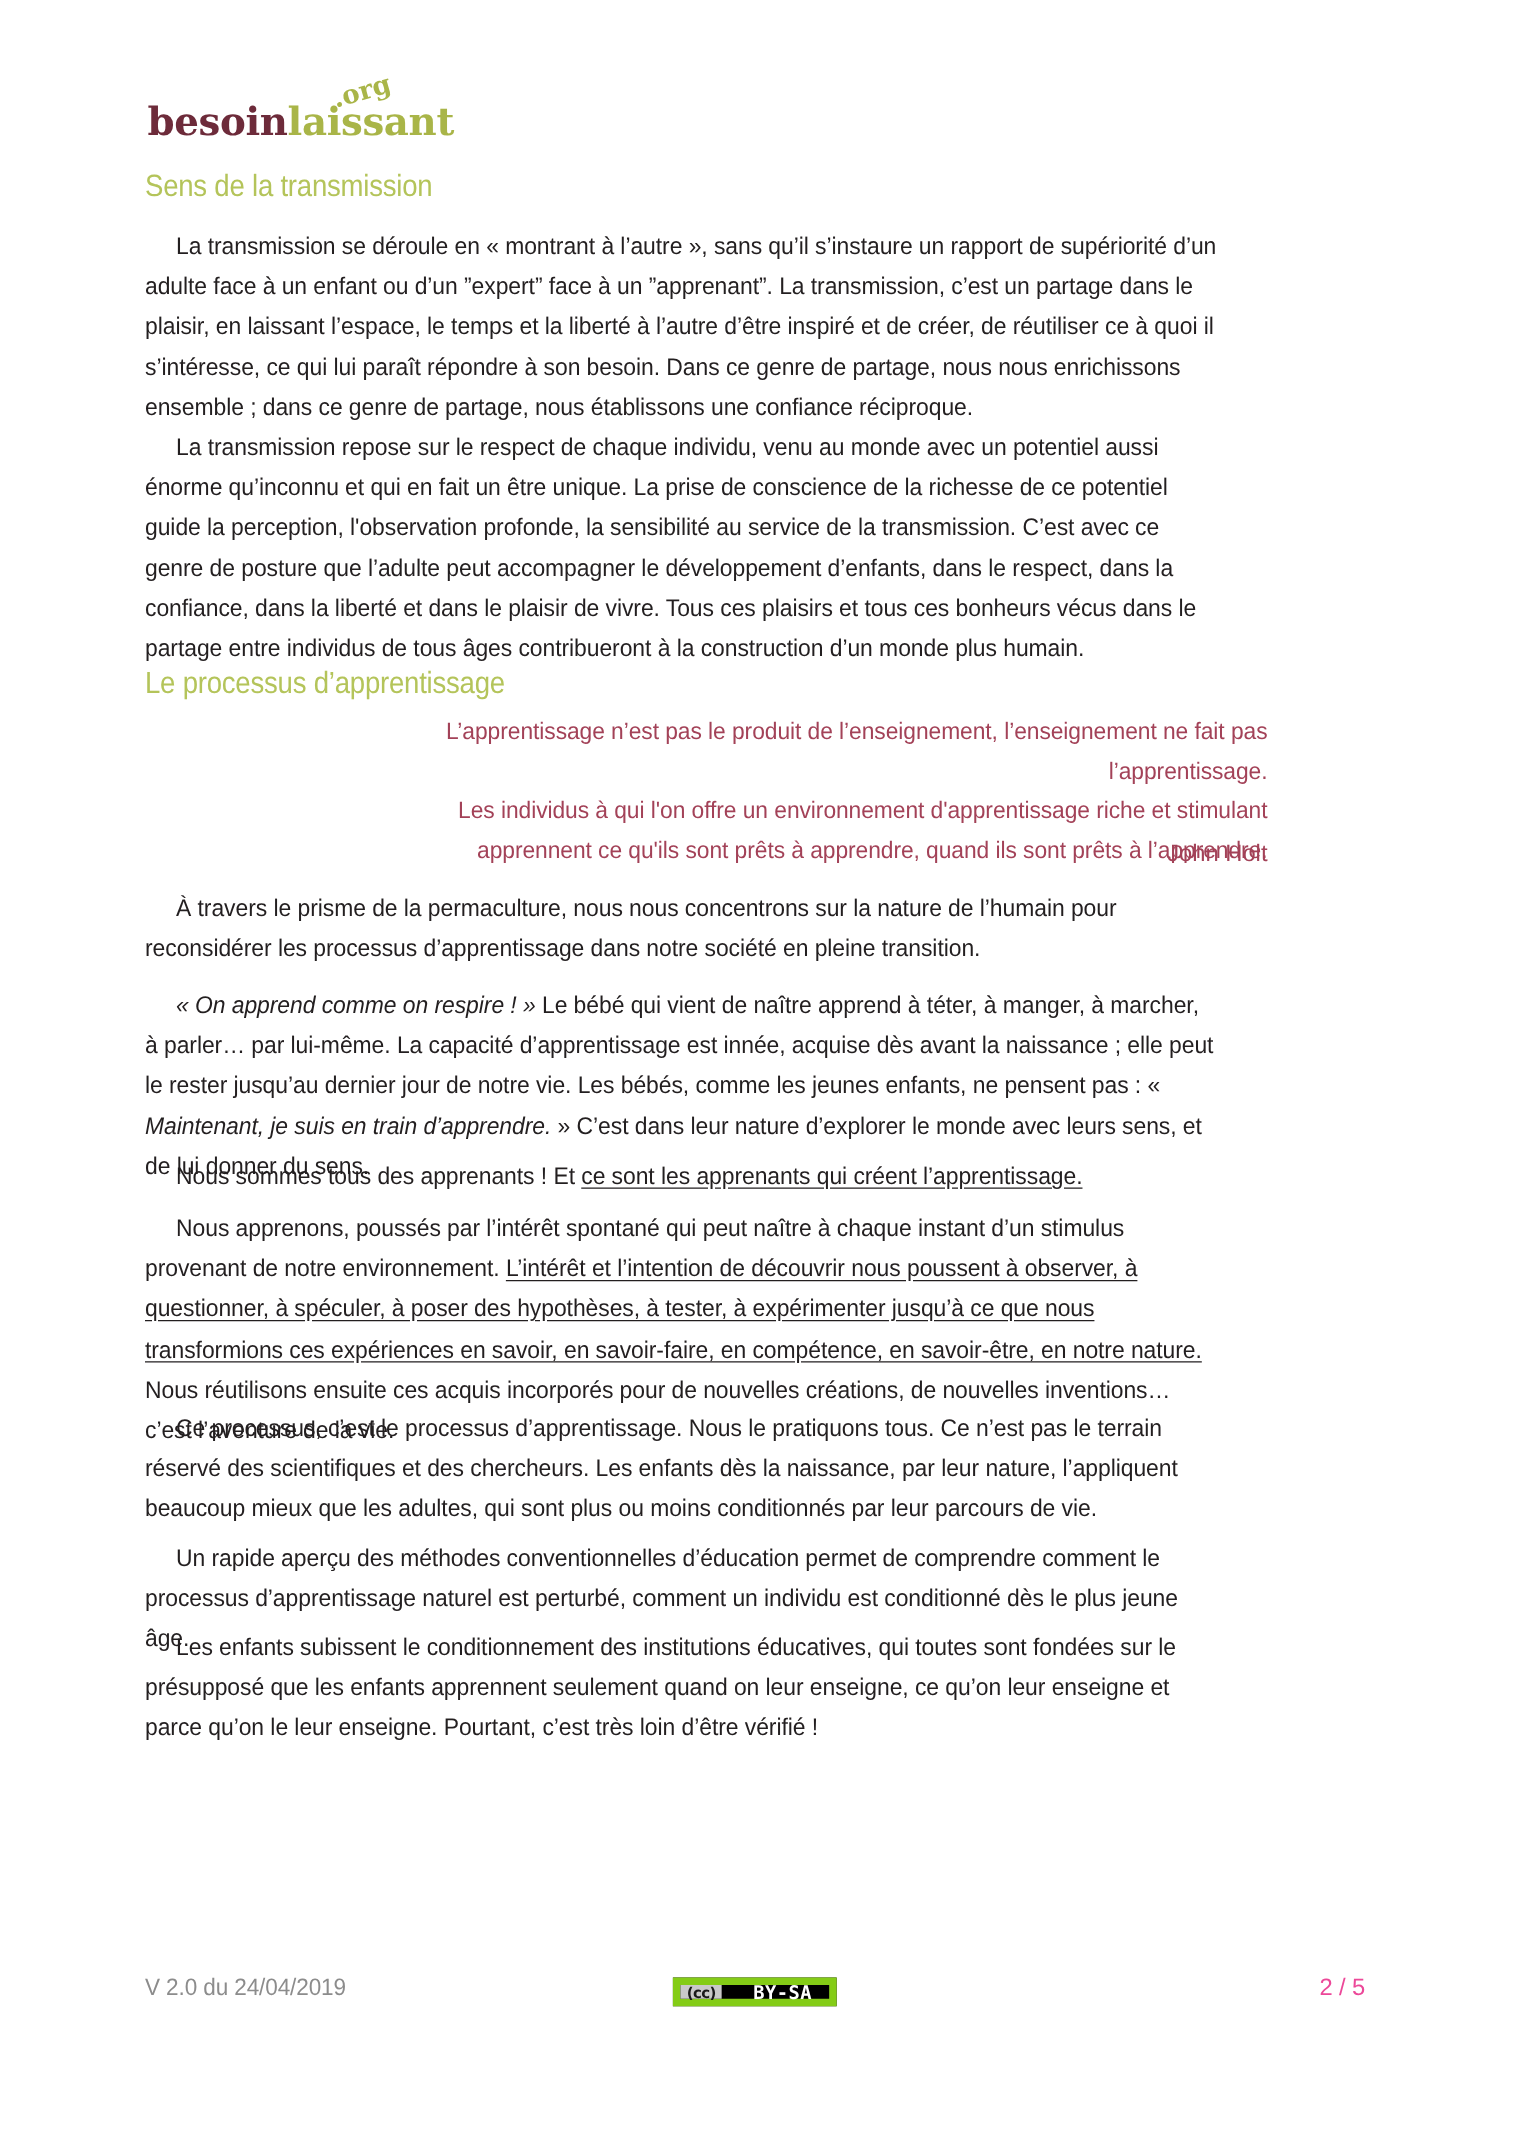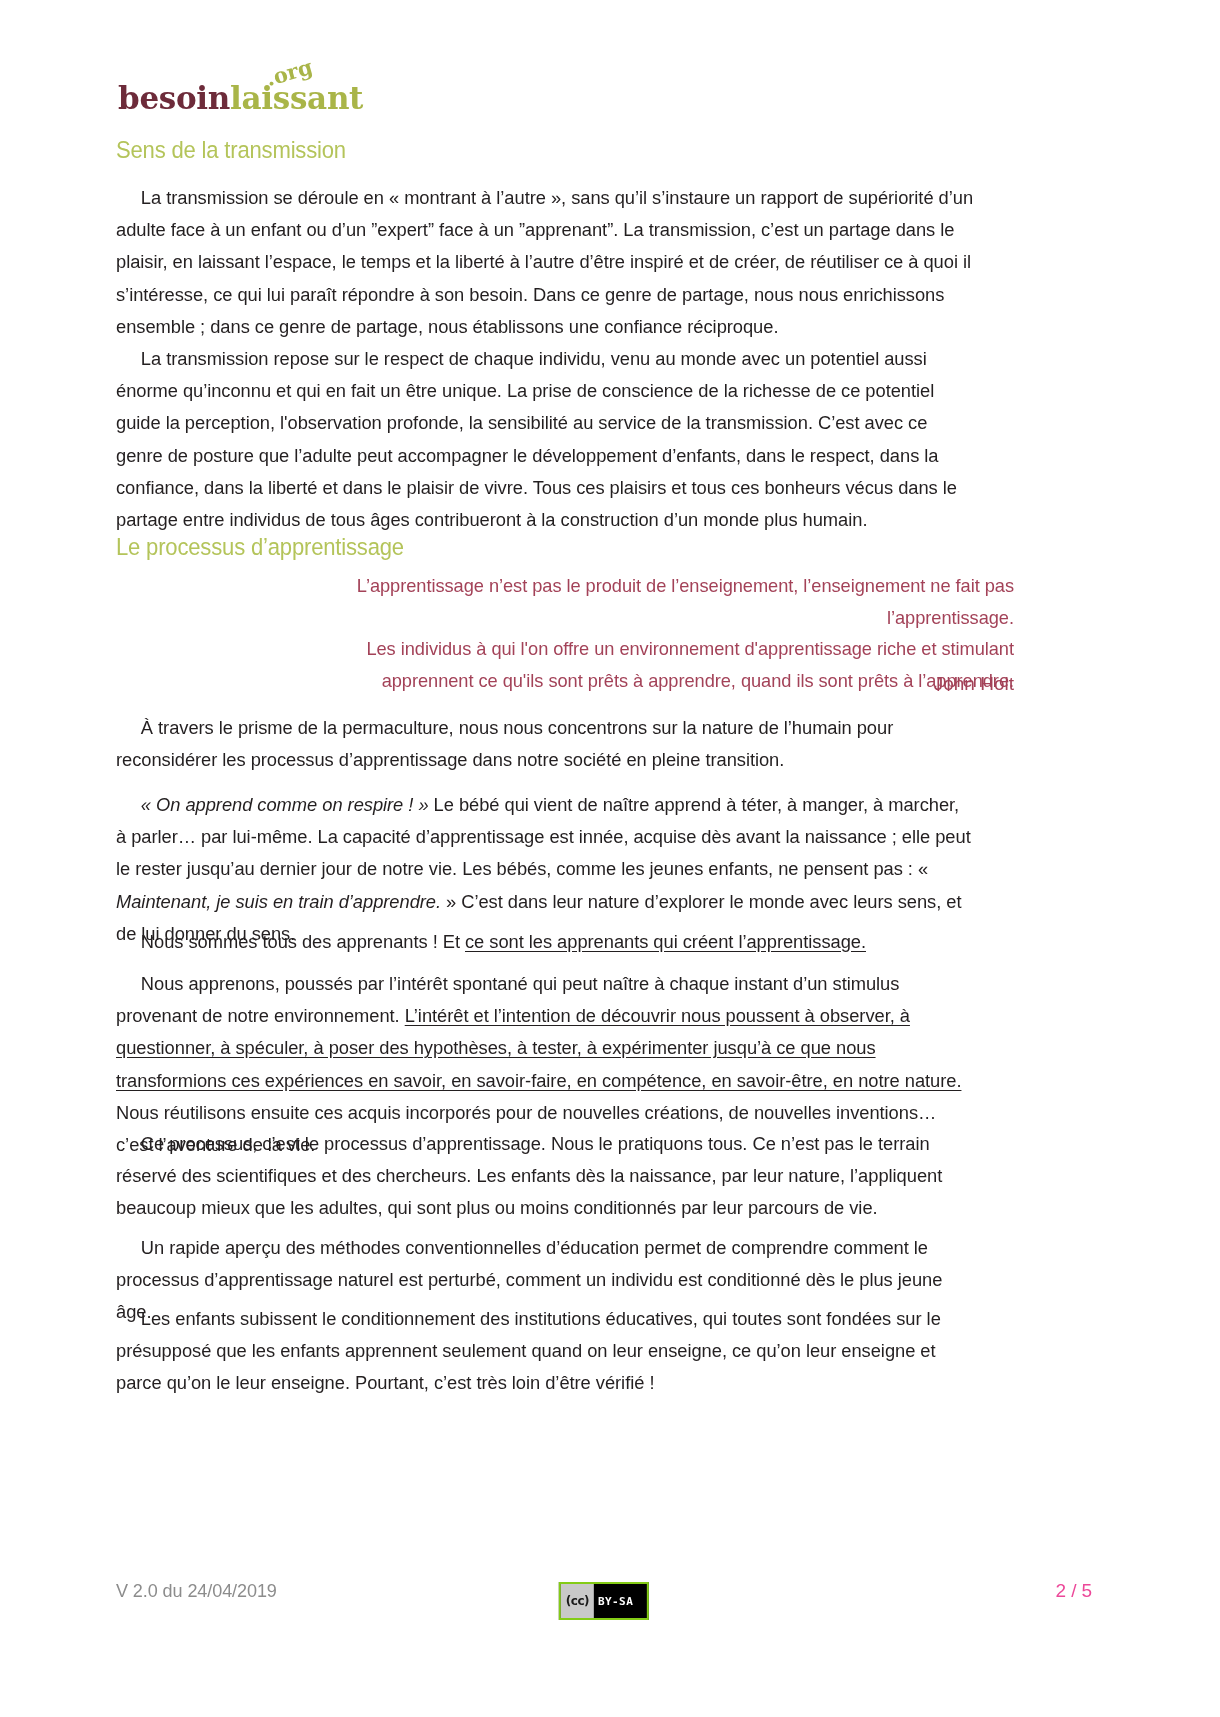--- a/index.html
+++ b/index.html
@@ -136,45 +136,45 @@
   }
   
   .cc-badge {
     position: absolute;
     left: 50%;
     top: 2px;
     transform: translateX(-50%);
     display: flex;
     align-items: stretch;
     background: #000000;
-    border: 2px solid #84cc16;
-    height: 38px;
+    border: 6px solid #84cc16;
+    height: 23px;
     box-sizing: border-box;
   }
   .cc-mark {
     display: flex;
     align-items: center;
     justify-content: center;
     background: #c9c9c9;
     color: #1a1a1a;
     font-family: "DejaVu Sans", sans-serif;
     font-size: 12px;
     font-weight: bold;
     padding: 0 5px;
     letter-spacing: -0.5px;
   }
   .cc-text {
     display: flex;
     align-items: center;
     justify-content: center;
     color: #ffffff;
     font-family: "DejaVu Sans Mono", monospace;
-    font-size: 11px;
-    font-weight: bold;
-    padding: 0 14px 0 4px;
+    font-size: 15px;
+    font-weight: bold;
+    padding: 0 14px 0 25px;
     letter-spacing: 0.4px;
   }
 </style>
 </head>
 <body>
 
 <div class="page">
 
   <div class="logo">
     <span class="logo-word logo-perma">besoin</span><span class="logo-word logo-culturist">laissant</span>

